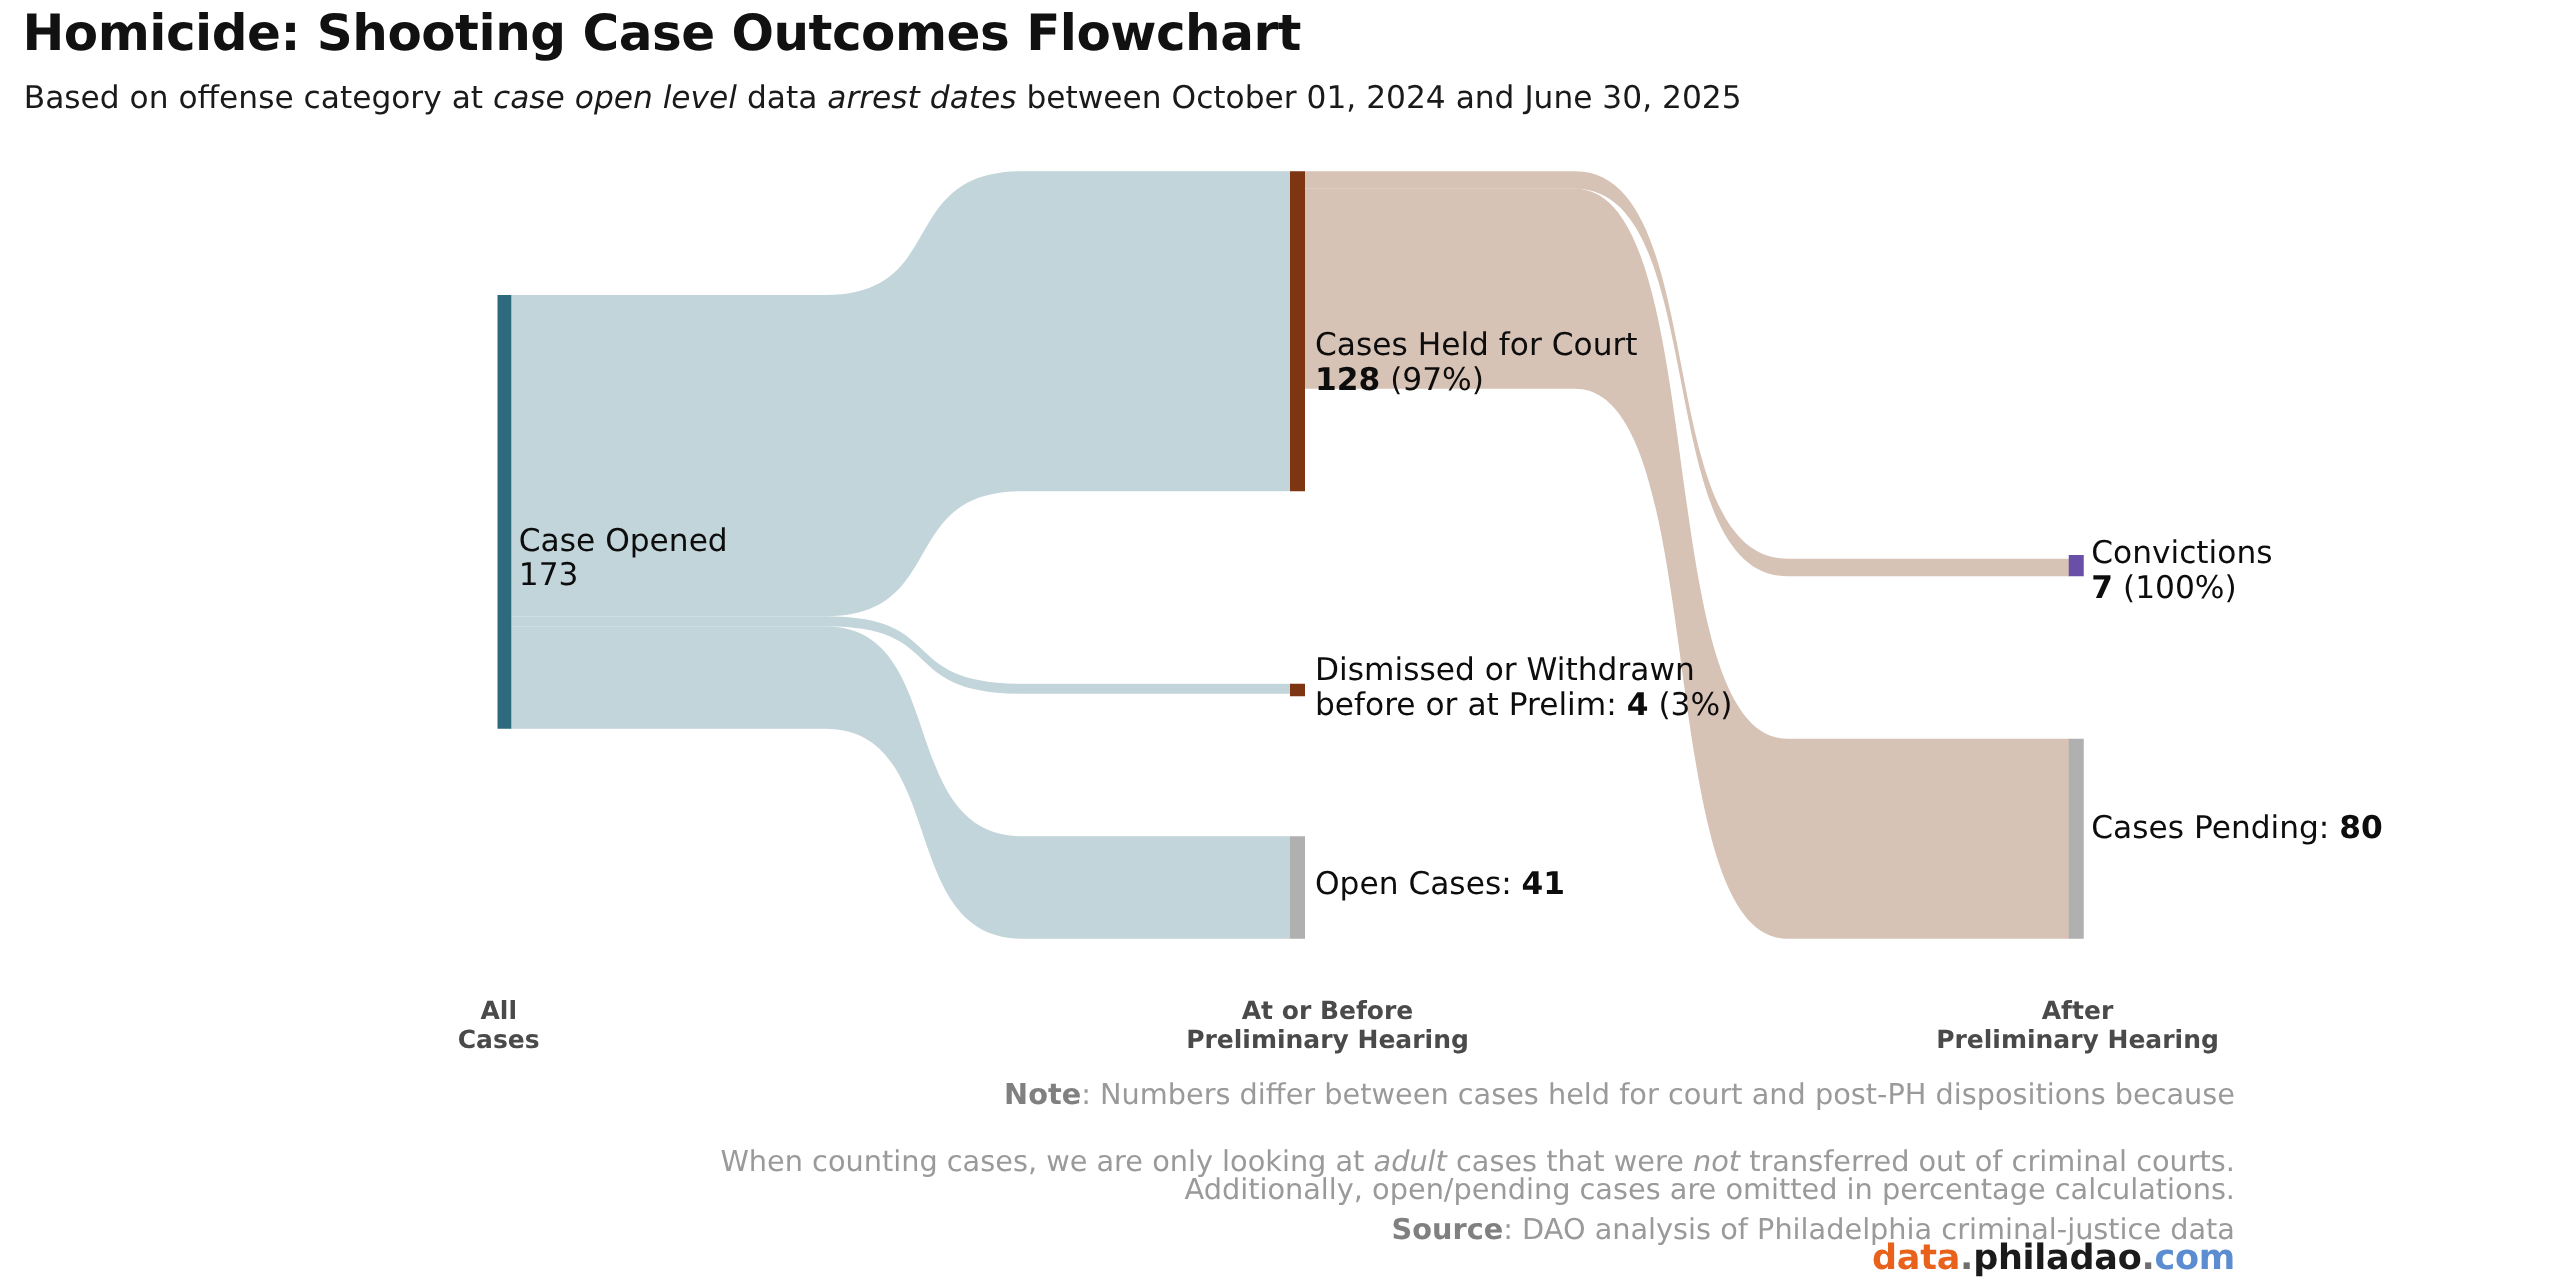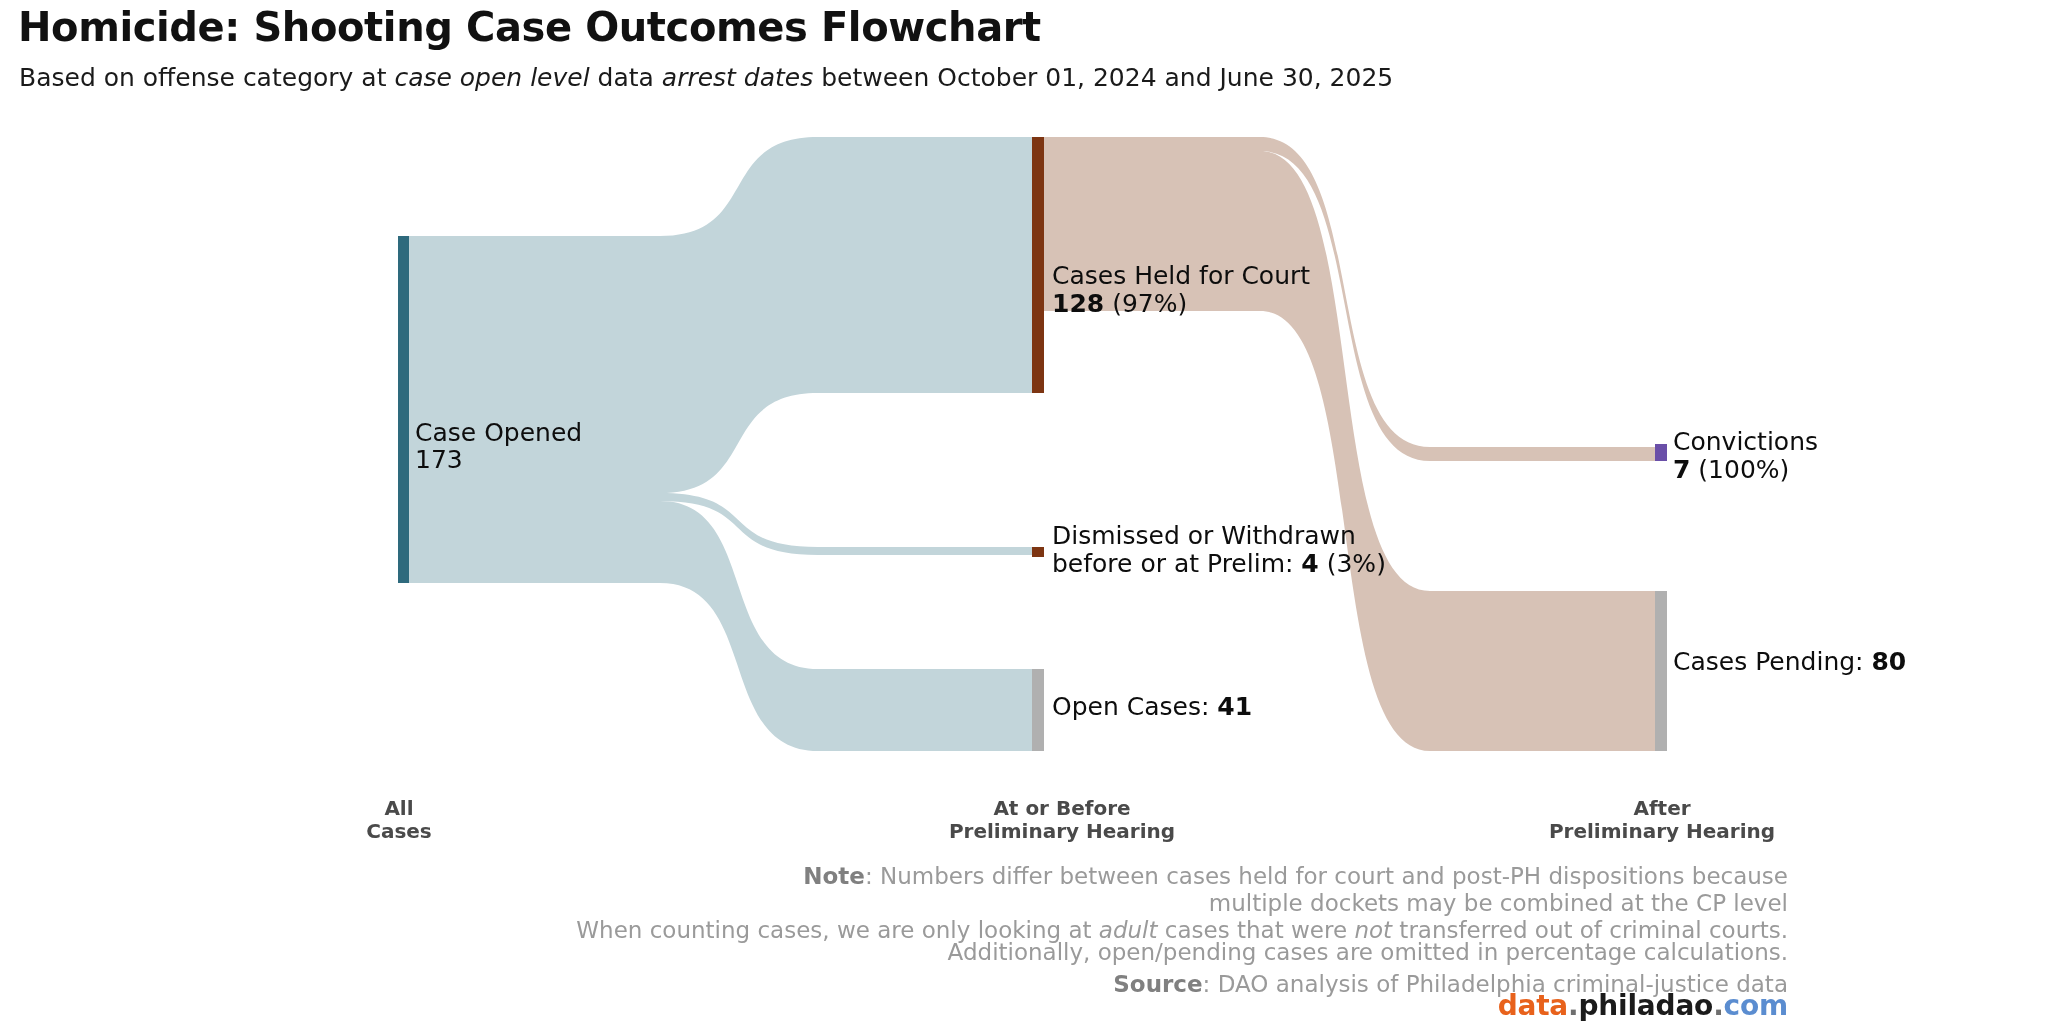--- a/index.html
+++ b/index.html
@@ -154,21 +154,20 @@
       <text class="col-label" x="1062" y="815">At or Before</text>
       <text class="col-label" x="1062" y="838">Preliminary Hearing</text>
 
       <text class="col-label" x="1662" y="815">After</text>
       <text class="col-label" x="1662" y="838">Preliminary Hearing</text>
     </g>
   </svg>
 
   <div class="foot" style="top:862px"><b>Note</b><span>: Numbers differ between cases held for court and post-PH dispositions because</span></div>
 
-  <div class="foot" style="top:889px"><span>multiple dockets may be combined at the CP level</span></div>
 
   <div class="foot" style="top:916px">When counting cases, we are only looking at <em>adult</em> cases that were <em>not</em> transferred out of criminal courts.</div>
 
   <div class="foot" style="top:938px"><span>Additionally, open/pending cases are omitted in percentage calculations.</span></div>
 
   <div class="foot" style="top:970px"><b>Source</b><span>: DAO analysis of Philadelphia criminal-justice data</span></div>
 
   <div class="brand"><span class="d1">data</span><span class="dot">.</span><span class="d2">philadao</span><span class="dot">.</span><span class="d3">com</span></div>
 
 </div>

